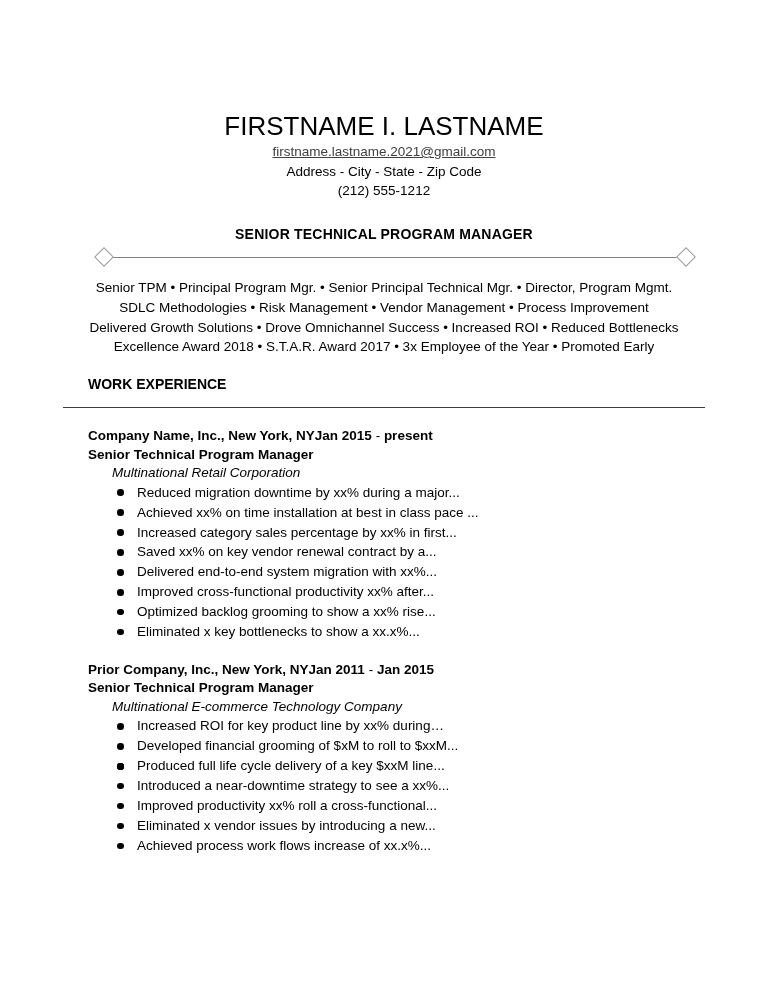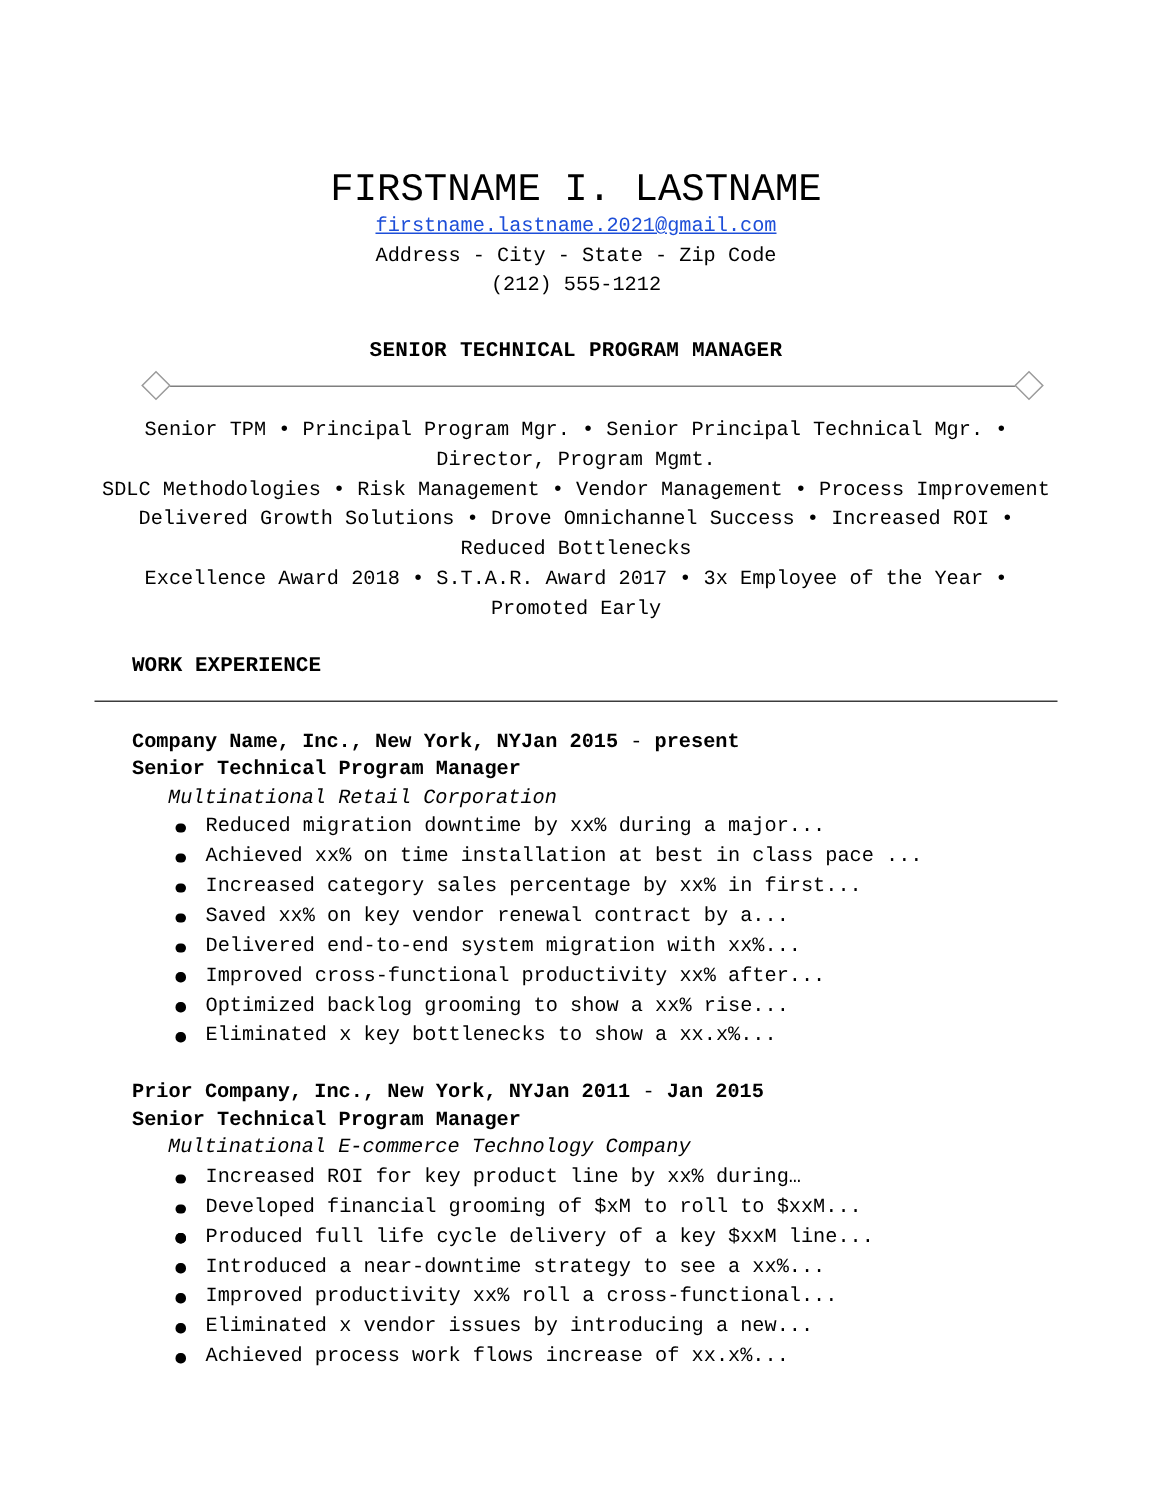--- a/index.html
+++ b/index.html
@@ -2,39 +2,39 @@
 <html><head>
 <meta charset="utf-8">
 <style>
   html, body { margin: 0; padding: 0; background: #ffffff; }
   .page {
     position: relative;
     width: 768px;
     height: 994px;
     background: #ffffff;
     overflow: hidden;
-    font-family: Liberation Mono, monospace;
+    font-family: Liberation Sans, sans-serif;
     color: #000000;
   }
   .doc {
     position: absolute;
     left: 63px;
     top: 0;
     width: 642px;
   }
   .center { text-align: center; }
 
   .name {
     margin-top: 110px;
     font-size: 26px;
     line-height: 32px;
     font-weight: normal;
   }
   .contact { font-size: 13.5px; line-height: 19.5px; }
-  .email-link { color: #1d4ed8; text-decoration: underline; cursor: pointer; }
+  .email-link { color: #404040; text-decoration: underline; cursor: pointer; }
 
   .resume-title {
     margin-top: 24px;
     font-size: 14px;
     font-weight: bold;
     line-height: 19.5px;
     letter-spacing: 0.2px;
   }
 
   .divider {

